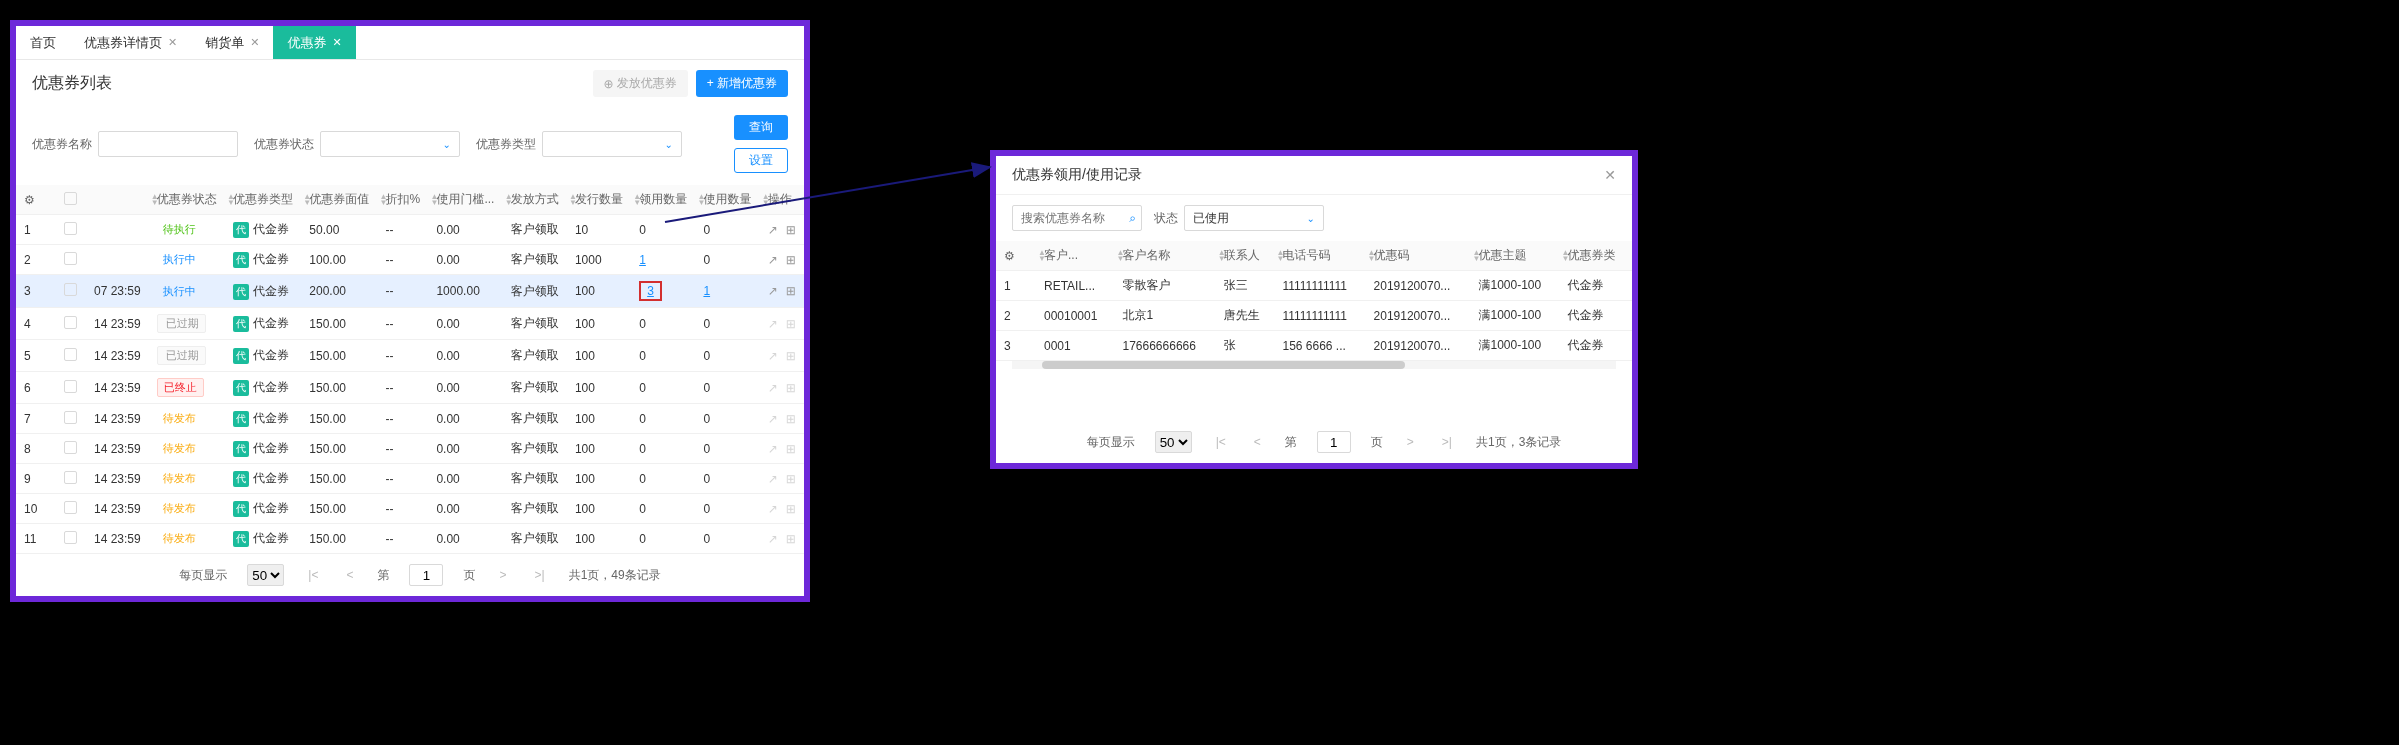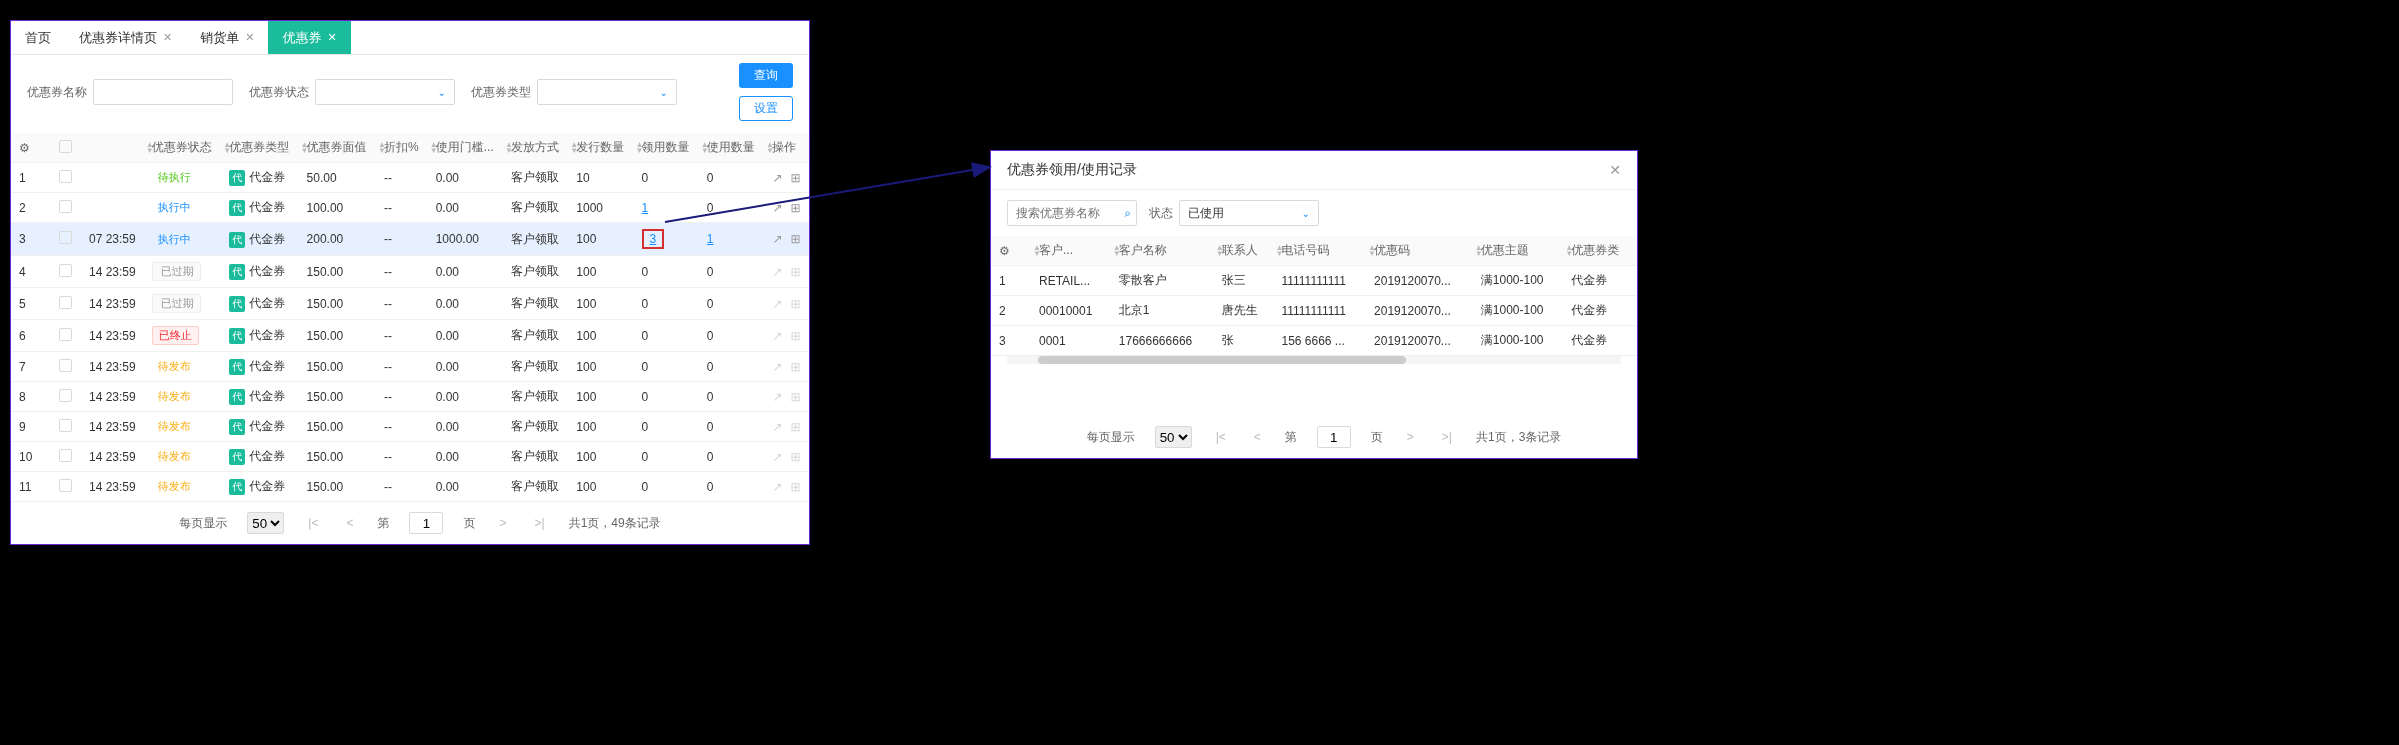--- a/index.html
+++ b/index.html
@@ -1,18 +1,18 @@
 <!DOCTYPE html>
 <html><head>
 <meta charset="utf-8">
 <style>
 * { margin: 0; padding: 0; box-sizing: border-box; }
 body { font-family: "Microsoft YaHei", -apple-system, sans-serif; font-size: 12px; color: #333; background: #000; }
 .page { display: flex; gap: 180px; padding: 20px 10px; align-items: flex-start; }
-.panel { background: #fff; border: 1px solid #6d28d9; }
+.panel { background: #fff; border: 6px solid #6d28d9; }
 .panel.left { width: 800px; }
 .panel.right { width: 648px; margin-top: 130px; position: relative; }
 
 
 .tabs { display: flex; border-bottom: 1px solid #e8e8e8; height: 34px; align-items: stretch; }
 .tab { display: flex; align-items: center; padding: 0 14px; font-size: 13px; cursor: pointer; position: relative; }
 .tab.active { background: #1abc9c; color: #fff; }
 .tab .close { margin-left: 6px; font-size: 11px; color: #999; }
 .tab.active .close { color: #fff; }
 
@@ -89,20 +89,30 @@
 
 <div class="panel left">
 
   <div class="tabs" id="tabs-container">
         <div class="tab">首页</div>
         <div class="tab">优惠券详情页<span class="close">✕</span></div>
         <div class="tab">销货单<span class="close">✕</span></div>
         <div class="tab active">优惠券<span class="close">✕</span></div>
       </div>
 
+  <div class="header">
+    <div class="title">优惠券列表</div>
+    <div class="header-btns">
+      <span class="btn btn-gray">
+            <span style="margin-right:3px">⊕</span>
+            <span>发放优惠券</span>
+          </span>
+      <span class="btn btn-blue">+ 新增优惠券</span>
+    </div>
+  </div>
 
   <div class="filters">
     <div class="filter">
       <label>优惠券名称</label>
       <input type="text" style="width: 140px;">
     </div>
     <div class="filter">
       <label>优惠券状态</label>
       <div class="select">
             <span></span>

